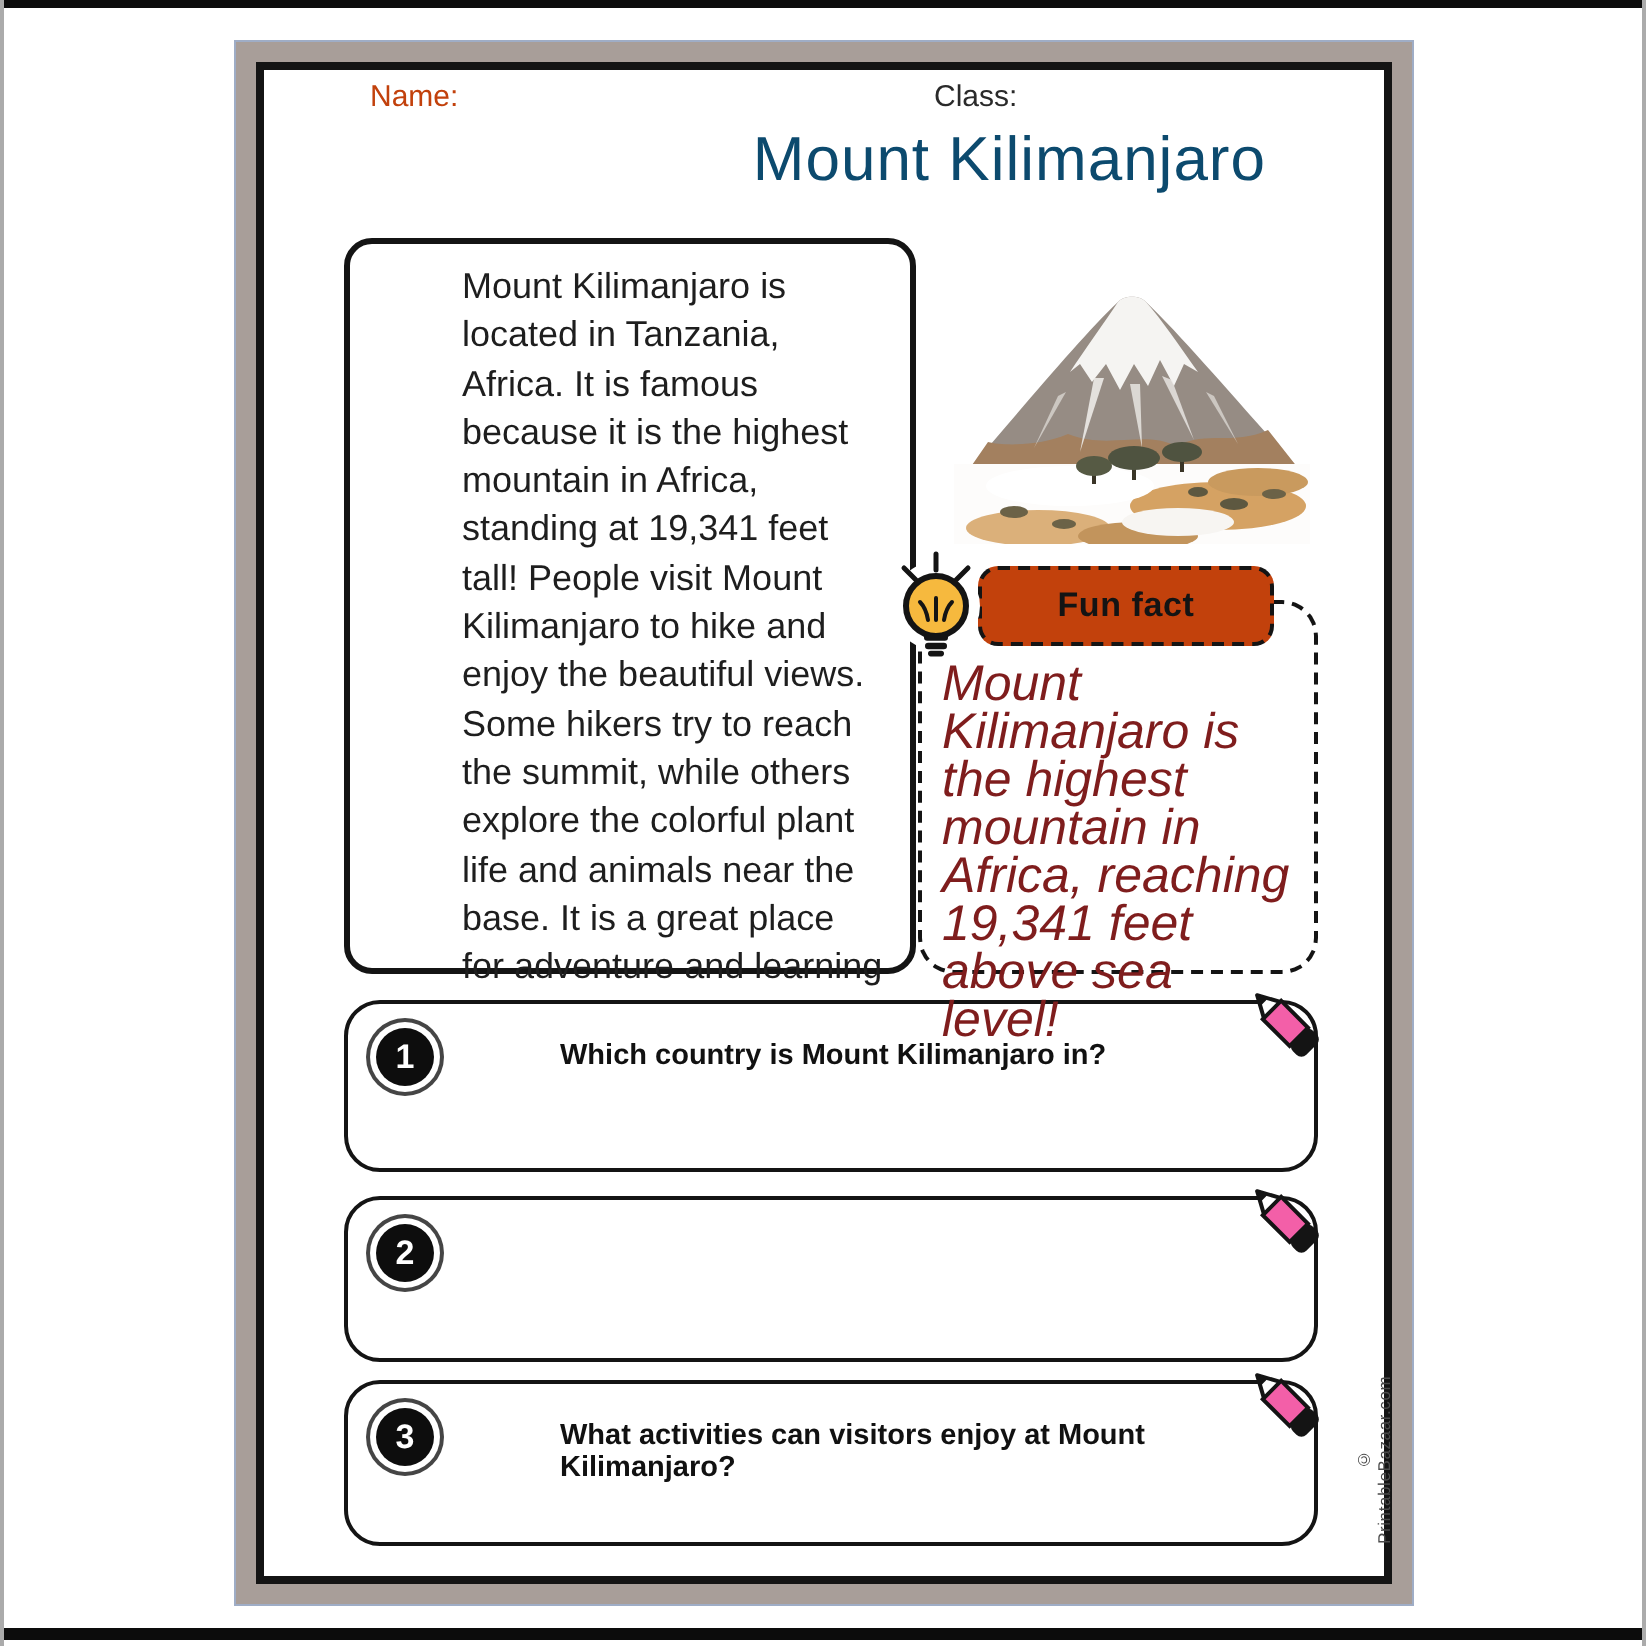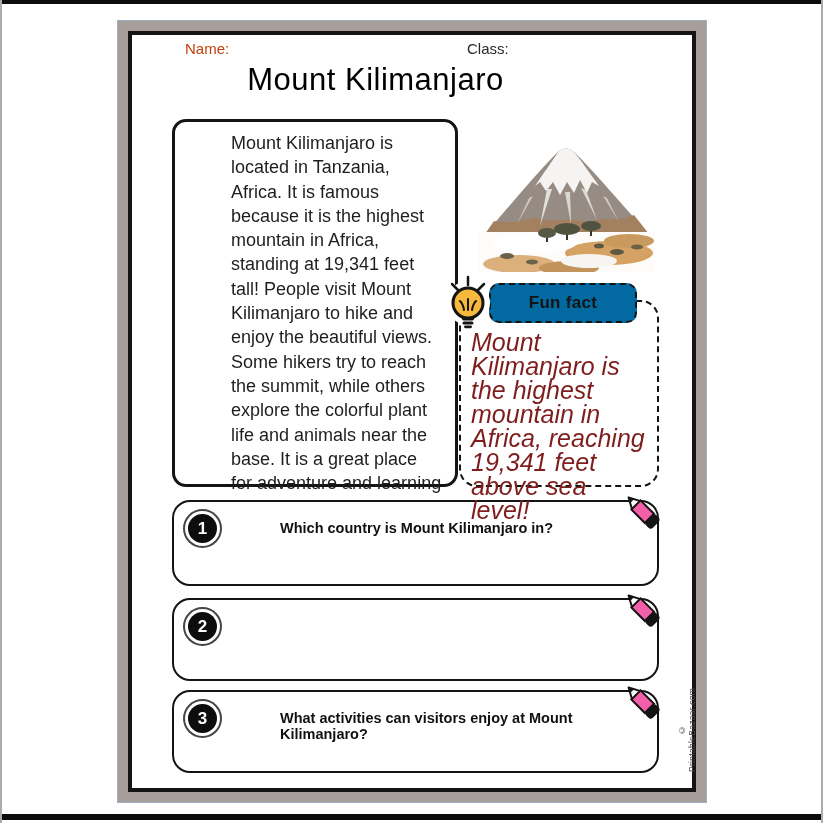--- a/index.html
+++ b/index.html
@@ -13,36 +13,36 @@
   .edge-right{position:absolute;right:0;top:0;width:2px;height:823px;background:#ababab;}
 
   
   .frame{position:absolute;left:118px;top:21px;width:588px;height:781px;
          background:#a89e99;box-shadow:0 0 0 1px #9fadc6;}
   .page{position:absolute;left:10px;top:10px;right:10px;bottom:10px;
         background:#fff;border:4px solid #141414;}
 
   .name-label{position:absolute;left:185px;top:40px;font-size:15px;font-weight:500;color:#c2410c;}
   .class-label{position:absolute;left:467px;top:40px;font-size:15px;font-weight:400;color:#2a2a2a;}
-  .page-title{position:absolute;left:118px;top:62px;width:515px;text-align:center;
-              font-size:31px;font-weight:500;letter-spacing:0.5px;color:#000000;}
+  .page-title{position:absolute;left:118px;top:62px;width:515px;text-align:right;
+              font-size:31px;font-weight:500;letter-spacing:0.5px;color:#0c4a6e;}
 
   .passage-box{position:absolute;left:172px;top:119px;width:286px;height:368px;
                box-sizing:border-box;border:3px solid #141414;border-radius:14px;
                padding:9px 12px;background:#fff;}
   .passage-text{font-size:18px;line-height:24.3px;color:#1e1e1e;margin-left:44px;}
 
   .mountain{position:absolute;left:477px;top:132px;width:178px;height:140px;}
 
   .funfact-box{position:absolute;left:459px;top:300px;width:200px;height:187px;
                box-sizing:border-box;border:2.5px dashed #141414;border-radius:18px;
                background:#fff;z-index:1;}
   .funfact-label{position:absolute;left:489px;top:283px;width:148px;height:40px;
                  box-sizing:border-box;border:2.5px dashed #141414;border-radius:10px;
-                 background:#0369a1;z-index:2;display:flex;align-items:center;justify-content:center;
+                 background:#c2410c;z-index:2;display:flex;align-items:center;justify-content:center;
                  font-weight:bold;font-size:17px;letter-spacing:0.3px;}
   .funfact-text{position:absolute;left:471px;top:330px;width:178px;z-index:2;
                 font-style:italic;font-size:25px;line-height:24px;color:#7f1d1d;}
   .bulb{position:absolute;left:443px;top:272px;width:52px;height:58px;z-index:3;}
 
   .qbox{position:absolute;left:172px;width:487px;box-sizing:border-box;
         border:2.5px solid #141414;border-radius:18px;background:#fff;}
   .q1{top:500px;height:86px;} .q2{top:598px;height:83px;} .q3{top:690px;height:83px;}
   .qnum{position:absolute;left:14px;top:12px;width:29px;height:29px;border-radius:50%;
         background:#0d0d0d;color:#fff;display:flex;align-items:center;justify-content:center;

